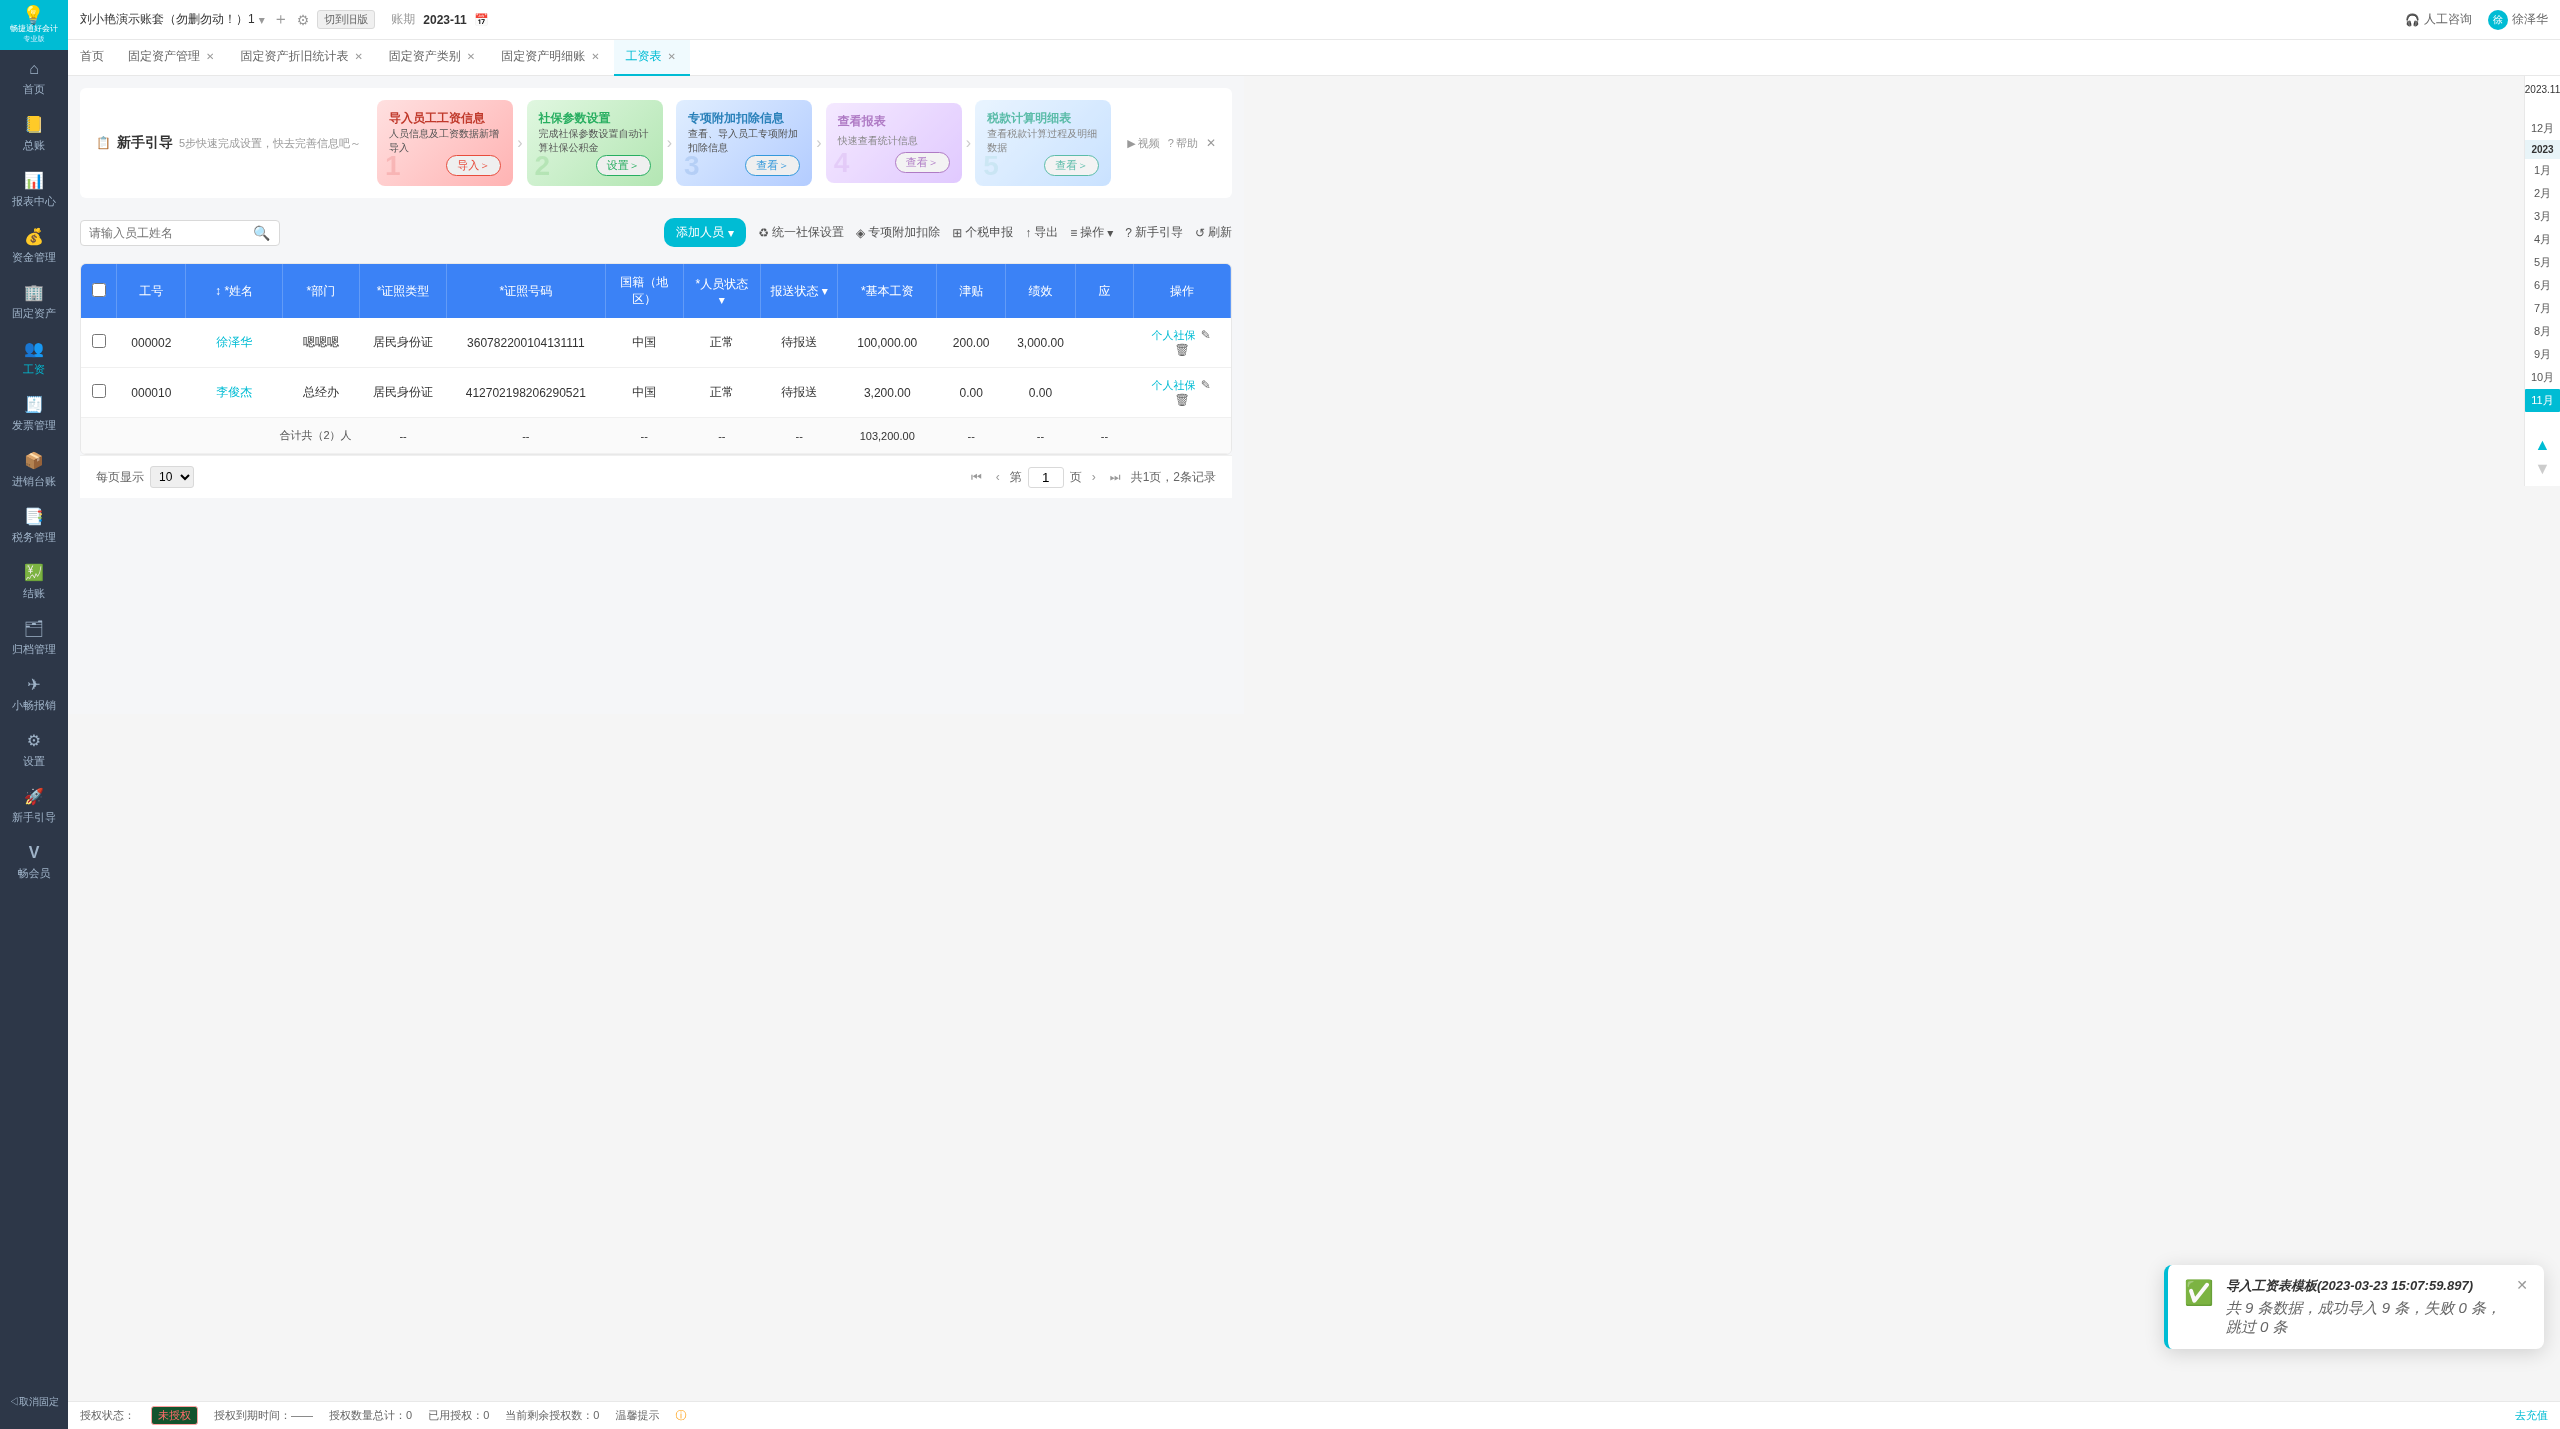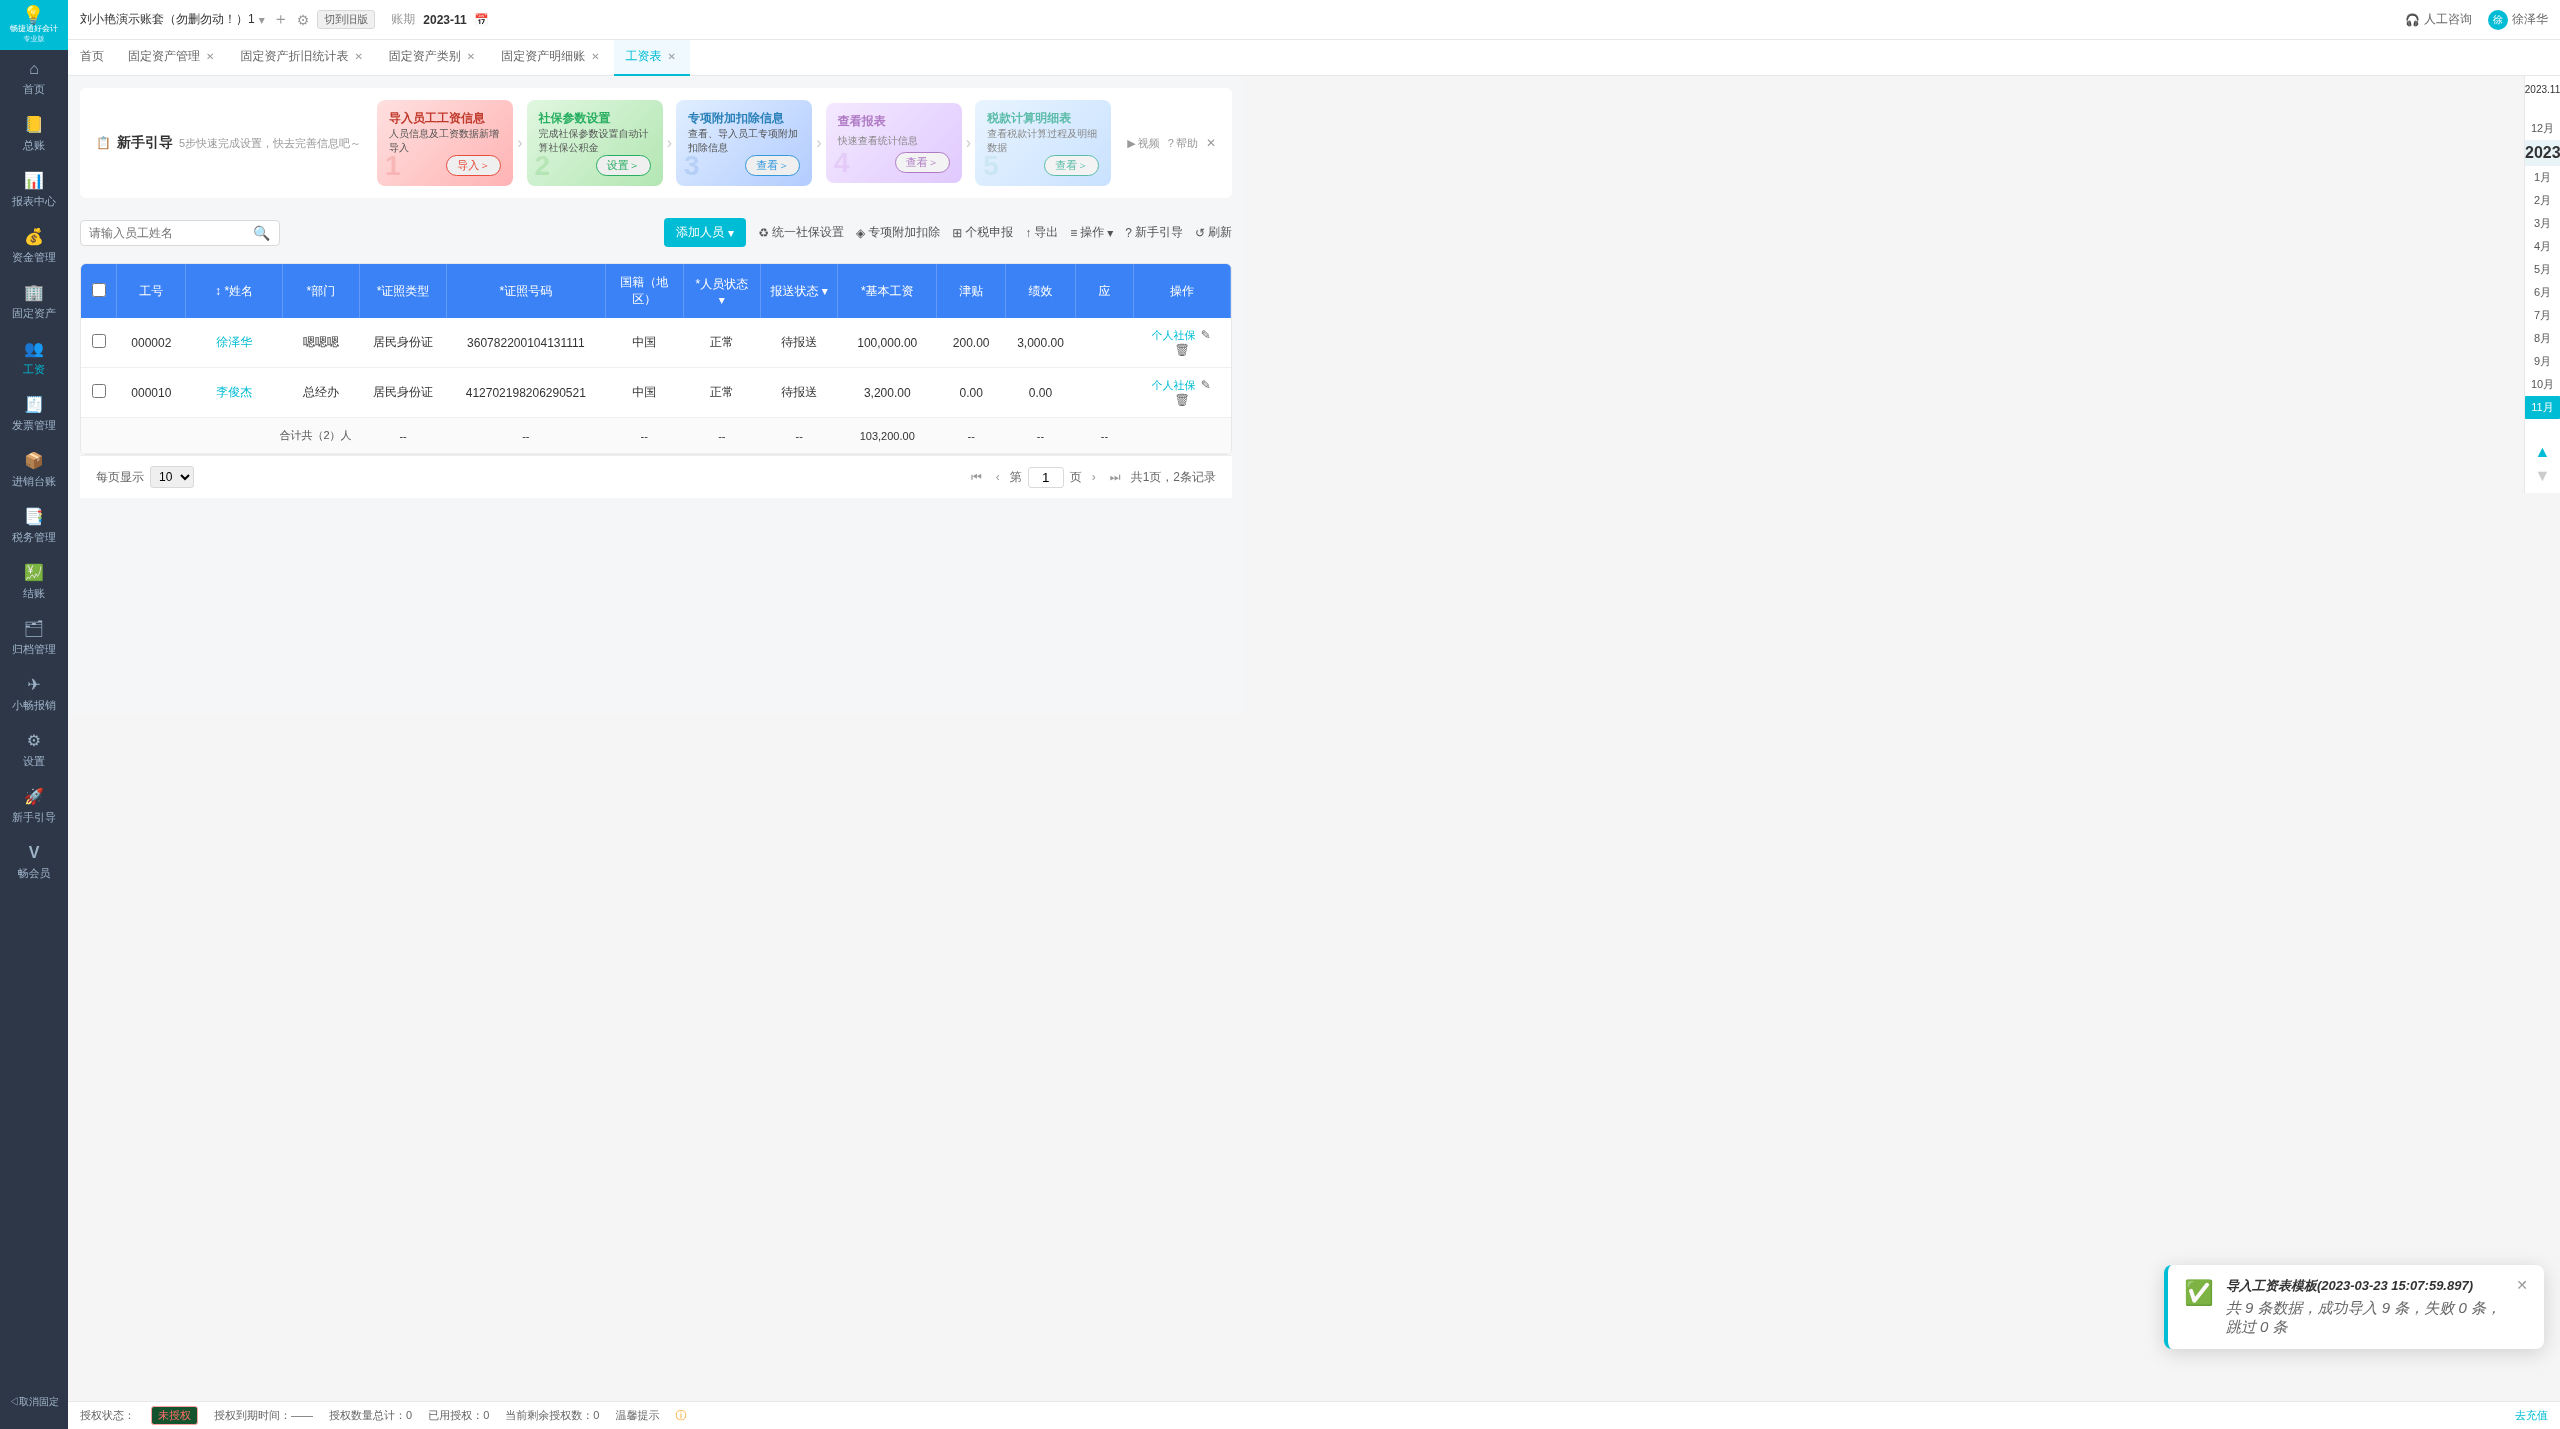--- a/index.html
+++ b/index.html
@@ -82,21 +82,21 @@
     .toolbar {
       display: flex; align-items: center; gap: 8px; margin-bottom: 8px; padding: 8px 0;
     }
     .search-box {
       display: flex; align-items: center; border: 1px solid #d9d9d9; border-radius: 4px;
       padding: 4px 8px; background: #fff; width: 200px;
     }
     .search-input { border: none; outline: none; font-size: 12px; color: #333; flex: 1; background: transparent; }
     .search-icon { color: #999; font-size: 14px; }
     .add-btn {
-      background: #00bcd4; color: #fff; border: none; border-radius: 4px; padding: 6px 12px;
+      background: #00bcd4; color: #fff; border: none; border-radius: 10px; padding: 6px 12px;
       font-size: 12px; cursor: pointer; display: flex; align-items: center; gap: 4px;
     }
     .toolbar-actions { display: flex; align-items: center; gap: 12px; margin-left: auto; }
     .toolbar-action { color: #555; font-size: 12px; cursor: pointer; display: flex; align-items: center; gap: 3px; }
 
     
     .table-container { background: #fff; border-radius: 6px; overflow: hidden; border: 1px solid #e8e8e8; }
     .data-table { width: 100%; border-collapse: collapse; font-size: 12px; }
     .data-table thead { background: #3b82f6; color: #fff; padding-left: 24px; }
     .data-table thead th { padding: 10px 8px; text-align: center; font-weight: normal; font-size: 12px; border-right: 1px solid rgba(255,255,255,0.2); }
@@ -117,21 +117,21 @@
       position: fixed; right: 0; top: 40px; width: 36px; background: #fff;
       border-left: 1px solid #e8e8e8; display: flex; flex-direction: column; align-items: center;
       z-index: 97; padding-top: 8px; gap: 16px;
     }
     .rp-header { font-size: 10px; color: #333; padding: 6px 0; cursor: pointer; }
     .month-list { display: flex; flex-direction: column; align-items: center; width: 100%; }
     .month-item {
       width: 100%; text-align: center; padding: 4px 0; font-size: 11px; color: #555; cursor: pointer;
     }
     .month-item.active-month { background: #00bcd4; color: #fff; border-radius: 1px; }
-    .month-item.year-label { font-size: 16px; font-weight: bold; color: #333; background: #e8f4f8; }
+    .month-item.year-label { font-size: 10px; font-weight: bold; color: #333; background: #e8f4f8; }
 
     
     .toast {
       position: fixed; bottom: 80px; right: 16px; background: #fff; border-radius: 8px;
       box-shadow: 0 4px 20px rgba(0,0,0,0.15); padding: 12px 16px; width: 380px;
       display: flex; align-items: flex-start; gap: 12px; border-left: 4px solid #00bcd4;
       z-index: 999;
     }
     .toast-icon { color: #00bcd4; font-size: 24px; margin-top: 2px; }
     .toast-content { flex: 1; font-style: italic; }

